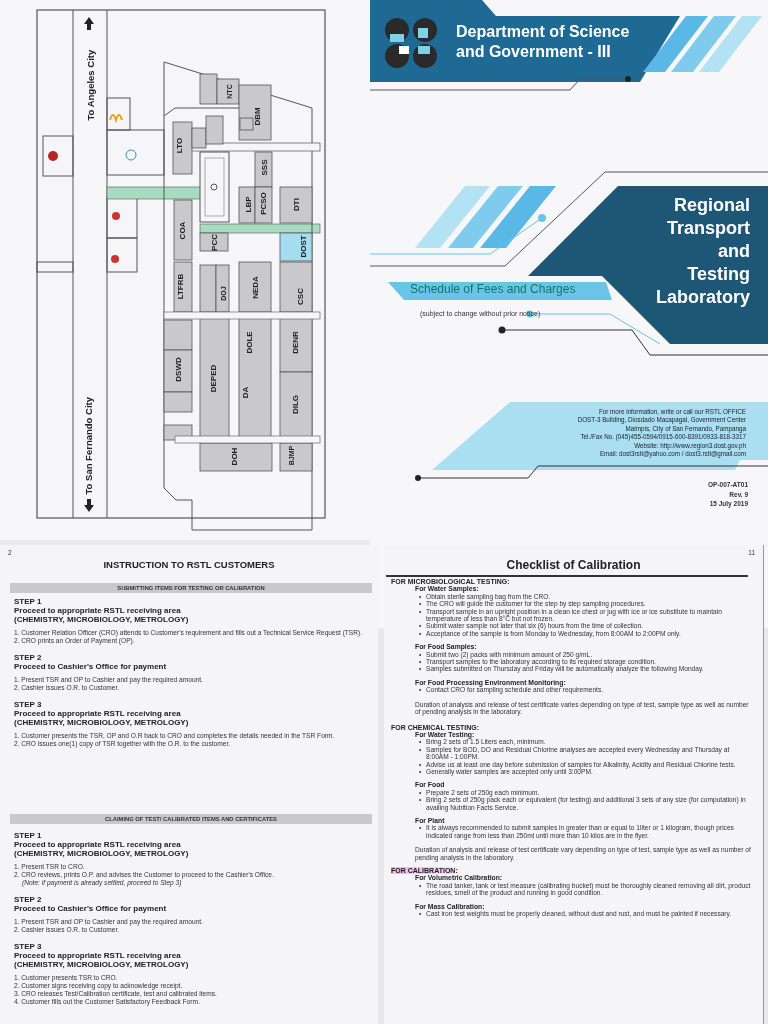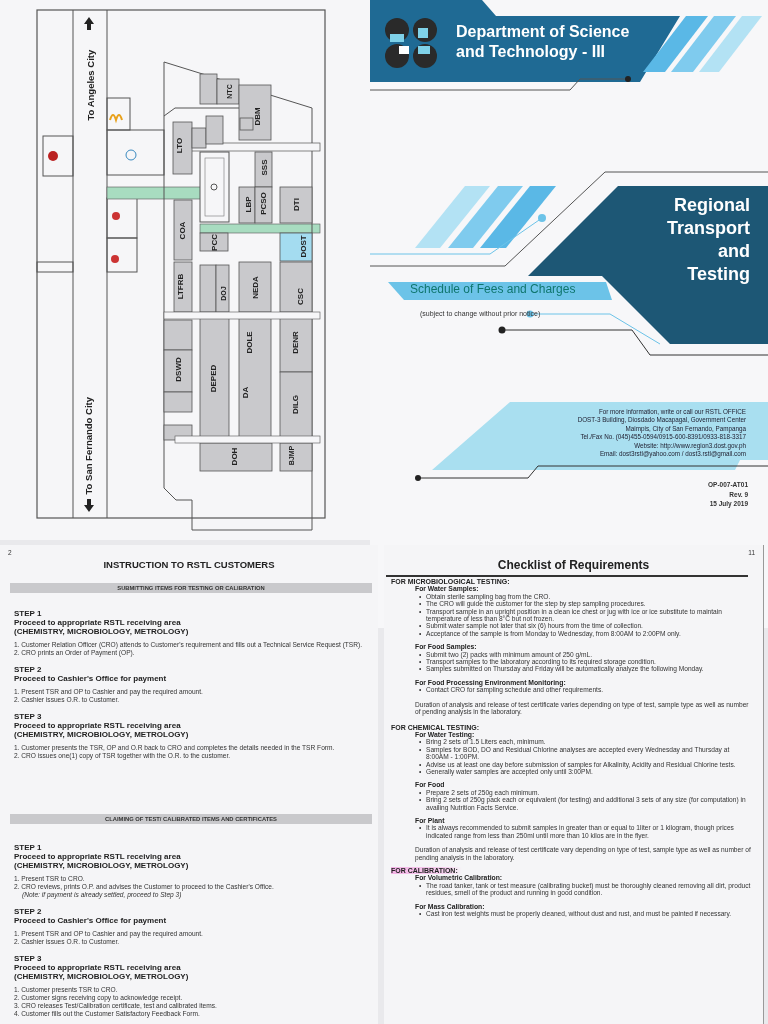--- a/index.html
+++ b/index.html
@@ -21,21 +21,21 @@
   .docref { position: absolute; right: 20px; top: 480px; text-align: right; font-size: 6.5px; line-height: 9.5px; font-weight: bold; color: #333; }
 
   
   .page { position: absolute; top: 545px; height: 479px; background: #f5f5f7; overflow: hidden; padding-left: 40px; }
   .page-left { left: 0; width: 378px; }
   .page-right { left: 384px; width: 380px; border-right: 1px solid #999; }
   .pagenum { position: absolute; font-size: 6.5px; color: #333; top: 4px; }
   .page h1 { font-weight: bold; text-align: center; color: #222; }
   .left-title { position: absolute; top: 14px; left: 0; width: 100%; font-size: 9.5px; }
   .bar { position: absolute; left: 10px; width: 362px; height: 10px; background: #c9c9cc; font-size: 5.8px; font-weight: bold; text-align: center; line-height: 10px; color: #333; }
-  .steps { position: absolute; left: 14px; width: 360px; font-size: 6.6px; line-height: 8px; color: #333; margin-top: 12px; }
+  .steps { position: absolute; left: 14px; width: 360px; font-size: 6.6px; line-height: 8px; color: #333; }
   .step-h { font-weight: bold; font-size: 8px; line-height: 9px; color: #222; margin-top: 8px; }
   .step-h:first-child { margin-top: 0; }
   .step-list { margin-top: 5px; }
   .note { font-style: italic; padding-left: 8px; }
 
   .right-title { position: absolute; top: 13px; left: 0; width: 100%; font-size: 12px; }
   .rule { position: absolute; left: 2px; top: 30px; width: 362px; height: 2px; background: #333; }
   .checklist { position: absolute; left: 7px; top: 33px; width: 360px; font-size: 6.6px; line-height: 7.4px; color: #333; }
   .sec-h { font-weight: bold; font-size: 7px; color: #222; margin-top: 6px; }
   .sec-h:first-child { margin-top: 0; }
@@ -190,27 +190,28 @@
     <path d="M132 330 L262 330 L280 355 L398 355" fill="none" stroke="#333" stroke-width="1"></path>
     <circle cx="132" cy="330" r="3.5" fill="#222"></circle>
 
     <path d="M140 402 L398 402 L398 460 L370 460 L365 470 L62 470 Z" fill="#a9dff0"></path>
     <path d="M48 478 L158 478 L168 466 L398 466" fill="none" stroke="#333" stroke-width="1"></path>
     <circle cx="48" cy="478" r="3" fill="#222"></circle>
   </svg>
 
   <div class="dost-title">
     <div>Department of Science</div>
-    <div>and Technology - III</div>
+    <div>and Government - III</div>
   </div>
   <div class="rstl-title">
     <div>Regional</div>
     <div>Transport</div>
     <div>and</div>
     <div>Testing</div>
+    <div>Laboratory</div>
   </div>
   <div class="sched-title">Schedule of Fees and Charges</div>
   <div class="sched-sub">(subject to change without prior notice)</div>
   <div class="contact">
     <div>For more information, write or call our RSTL OFFICE</div>
     <div>DOST-3 Building, Diosdado Macapagal, Government Center</div>
     <div>Maimpis, City of San Fernando, Pampanga</div>
     <div>Tel./Fax No. (045)455-0594/0915-600-8391/0933-818-3317</div>
     <div>Website: http://www.region3.dost.gov.ph</div>
     <div>Email: dost3rstl@yahoo.com / dost3.rstl@gmail.com</div>
@@ -285,21 +286,21 @@
       <div>1. Customer presents TSR to CRO.</div>
       <div>2. Customer signs receiving copy to acknowledge receipt.</div>
       <div>3. CRO releases Test/Calibration certificate, test and calibrated items.</div>
       <div>4. Customer fills out the Customer Satisfactory Feedback Form.</div>
     </div>
   </div>
 </div>
 
 <div class="page page-right">
   <div class="pagenum" style="right:8px;">11</div>
-  <h1 class="right-title">Checklist of Requirements</h1>
+  <h1 class="right-title">Checklist of Calibration</h1>
   <div class="rule"></div>
 
   <div class="checklist">
     <div class="sec-h">FOR MICROBIOLOGICAL TESTING:</div>
     <div class="sub-h tight">For Water Samples:</div>
     <ul class="bl">
       <li>Obtain sterile sampling bag from the CRO.</li>
       <li>The CRO will guide the customer for the step by step sampling procedures.</li>
       <li>Transport sample in an upright position in a clean ice chest or jug with ice or ice substitute to maintain temperature of less than 8°C but not frozen.</li>
       <li>Submit water sample not later that six (6) hours from the time of collection.</li>

